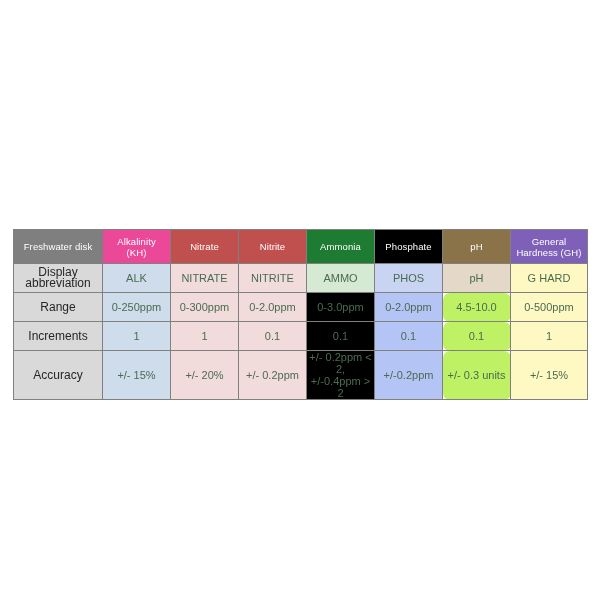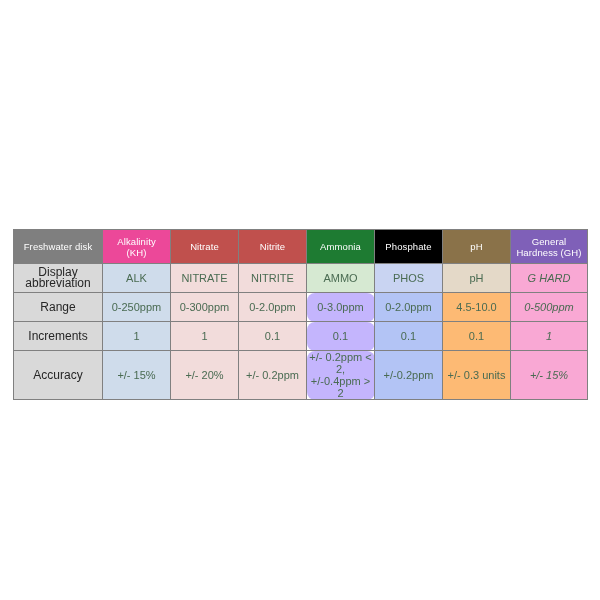--- a/index.html
+++ b/index.html
@@ -75,24 +75,24 @@
   tbody tr.r-tall td { height: 36px; }
   tbody tr.r-accuracy td { height: 32px; }
 
   
   .c-alk-l { background: #cfdceb; }
   .c-no3-l { background: #f2dcdb; }
   .c-no2-l { background: #f2dcdb; }
   .c-nh3-l { background: #d6e9d2; }
   .c-po4-l { background: #c9d4f2; }
   .c-ph-l  { background: #e4d9c8; }
-  .c-gh-l  { background: #f9a8d4; font-style: italic; }
-  .c-nh3-d { background: #c4b5fd; border-radius: 8px; }
+  .c-gh-l  { background: #fef9c3; }
+  .c-nh3-d { background: #000000; }
   .c-po4-d { background: #b3c4f5; }
-  .c-ph-d  { background: #fdba74; }
+  .c-ph-d  { background: #bef264; border-radius: 7px; }
 
   .two-line { line-height: 12px; }
 </style>
 </head>
 <body>
 
 <div id="canvas">
 
   <table id="spec-table">
     <colgroup>

